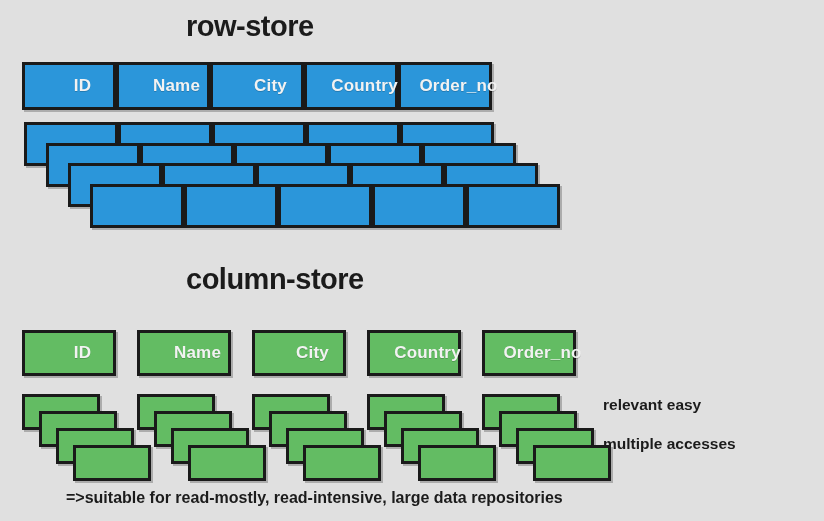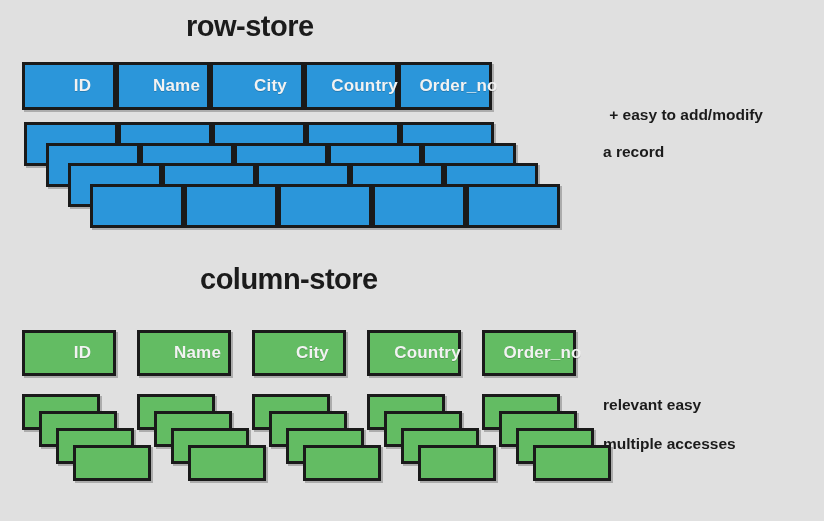--- a/index.html
+++ b/index.html
@@ -23,21 +23,21 @@
   
   .section-title {
     position: absolute;
     font-size: 29px;
     font-weight: bold;
     color: #1b1b1b;
     letter-spacing: -0.5px;
     white-space: nowrap;
   }
   #title-row-store  { left: 186px; top: 10px; }
-  #title-column-store { left: 200px; top: 263px; }
+  #title-column-store { left: 186px; top: 263px; }
 
   
   .cell {
     position: absolute;
     box-sizing: border-box;
     border: 3px solid #1a1a1a;
     box-shadow: 2px 2px 0 rgba(130,130,130,0.55);
     display: flex;
     align-items: center;
     justify-content: center;
@@ -165,22 +165,20 @@
       <div class="record-row" style="left: 90px; top: 183.5px; z-index: 13;">
         <div class="cell blue" style="left: 0px;"></div>
         <div class="cell blue" style="left: 94px;"></div>
         <div class="cell blue" style="left: 188px;"></div>
         <div class="cell blue" style="left: 282px;"></div>
         <div class="cell blue" style="left: 376px;"></div>
       </div>
     </div>
 
   <div class="annotation" id="ann-row-plus">
-    <span>+ easy to add/modify</span>
-    <span class="cont">a record</span>
   </div>
 
 
   <div class="section-title" id="title-column-store">column-store</div>
 
   <div id="col-headers">
       <div class="cell green" style="left: 22px;">
         <span class="cell-label">ID</span>
       </div>
       <div class="cell green" style="left: 137px;">
@@ -231,14 +229,15 @@
     </div>
 
   <div class="annotation" id="ann-col-plus">
     <span class="cont">relevant easy</span>
   </div>
 
   <div class="annotation" id="ann-col-minus">
     <span class="cont">multiple accesses</span>
   </div>
 
+  <div id="footer-note">=&gt;suitable for read-mostly, read-intensive, large data repositories</div>
 
 </div>
 
 </body></html>

